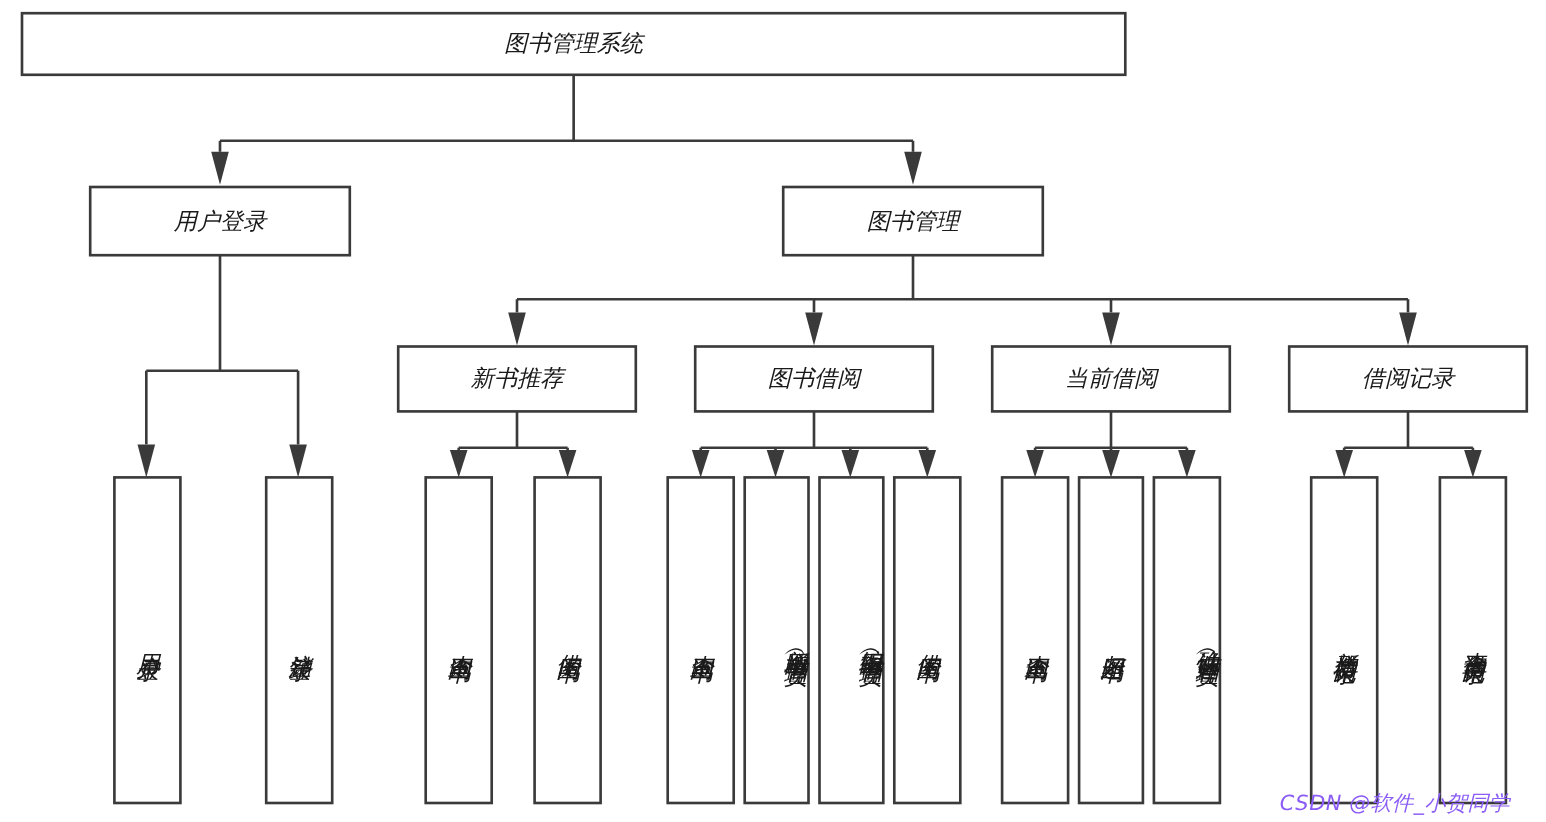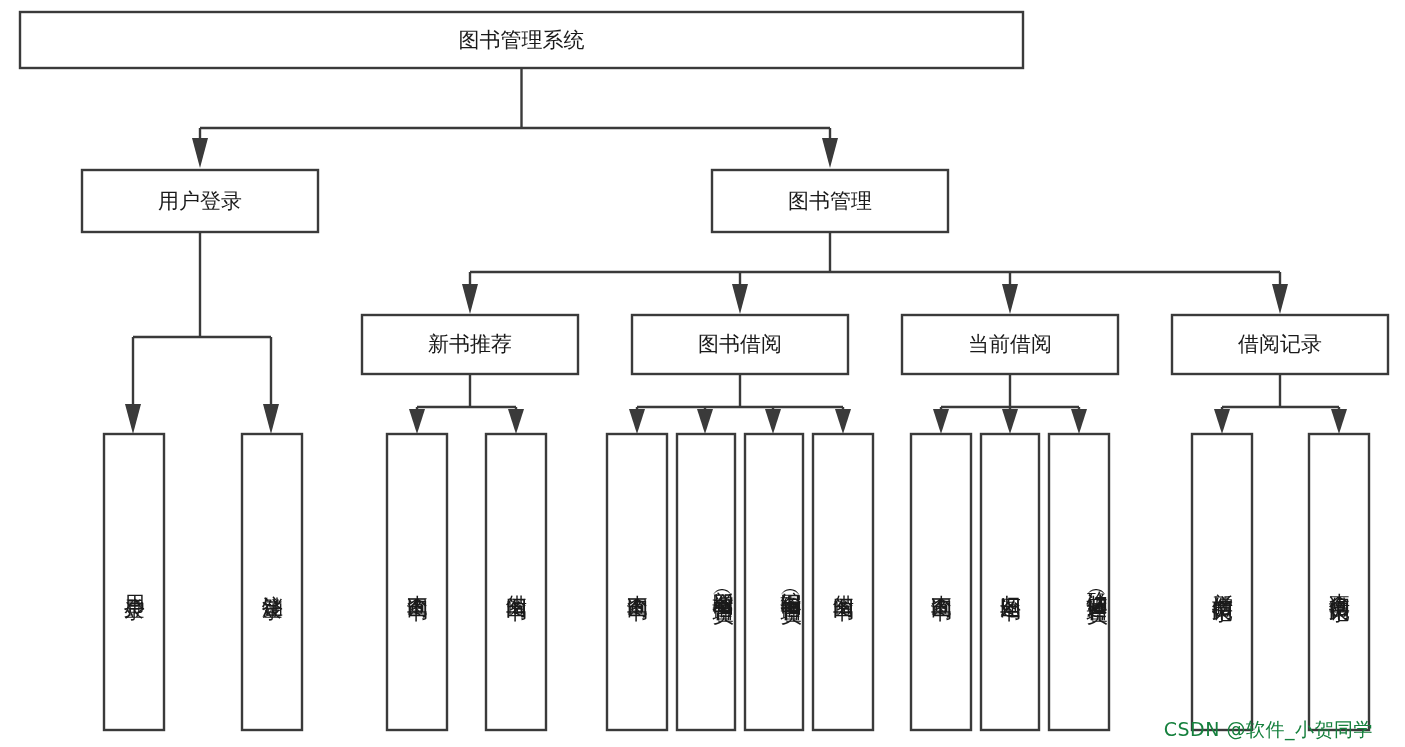--- a/index.html
+++ b/index.html
@@ -12,20 +12,21 @@
     font-family: "DejaVu Sans", "Liberation Sans", sans-serif;
     width: 1405px;
     height: 747px;
     overflow: hidden;
   }
   #diagram-root {
     position: relative;
     width: 1381px;
     height: 747px;
     background: #ffffff;
+    font-style: italic;
   }
   svg#flow-svg {
     position: absolute;
     top: 0;
     left: 0;
     width: 1405px;
     height: 747px;
     display: block;
   }
   .node-box {
@@ -67,21 +68,21 @@
   }
   .vlabel.centered {
     align-items: center;
   }
   #watermark {
     position: absolute;
     right: 8px;
     bottom: 4px;
     font-family: "DejaVu Sans", "Liberation Sans", sans-serif;
     font-size: 19px;
-    color: #15803d;
+    color: #8b5cf6;
     letter-spacing: 0.5px;
     white-space: nowrap;
   }
 </style>
 </head>
 <body>
 
 <div id="diagram-root">
 
   <svg id="flow-svg" viewBox="0 0 1405 747">

